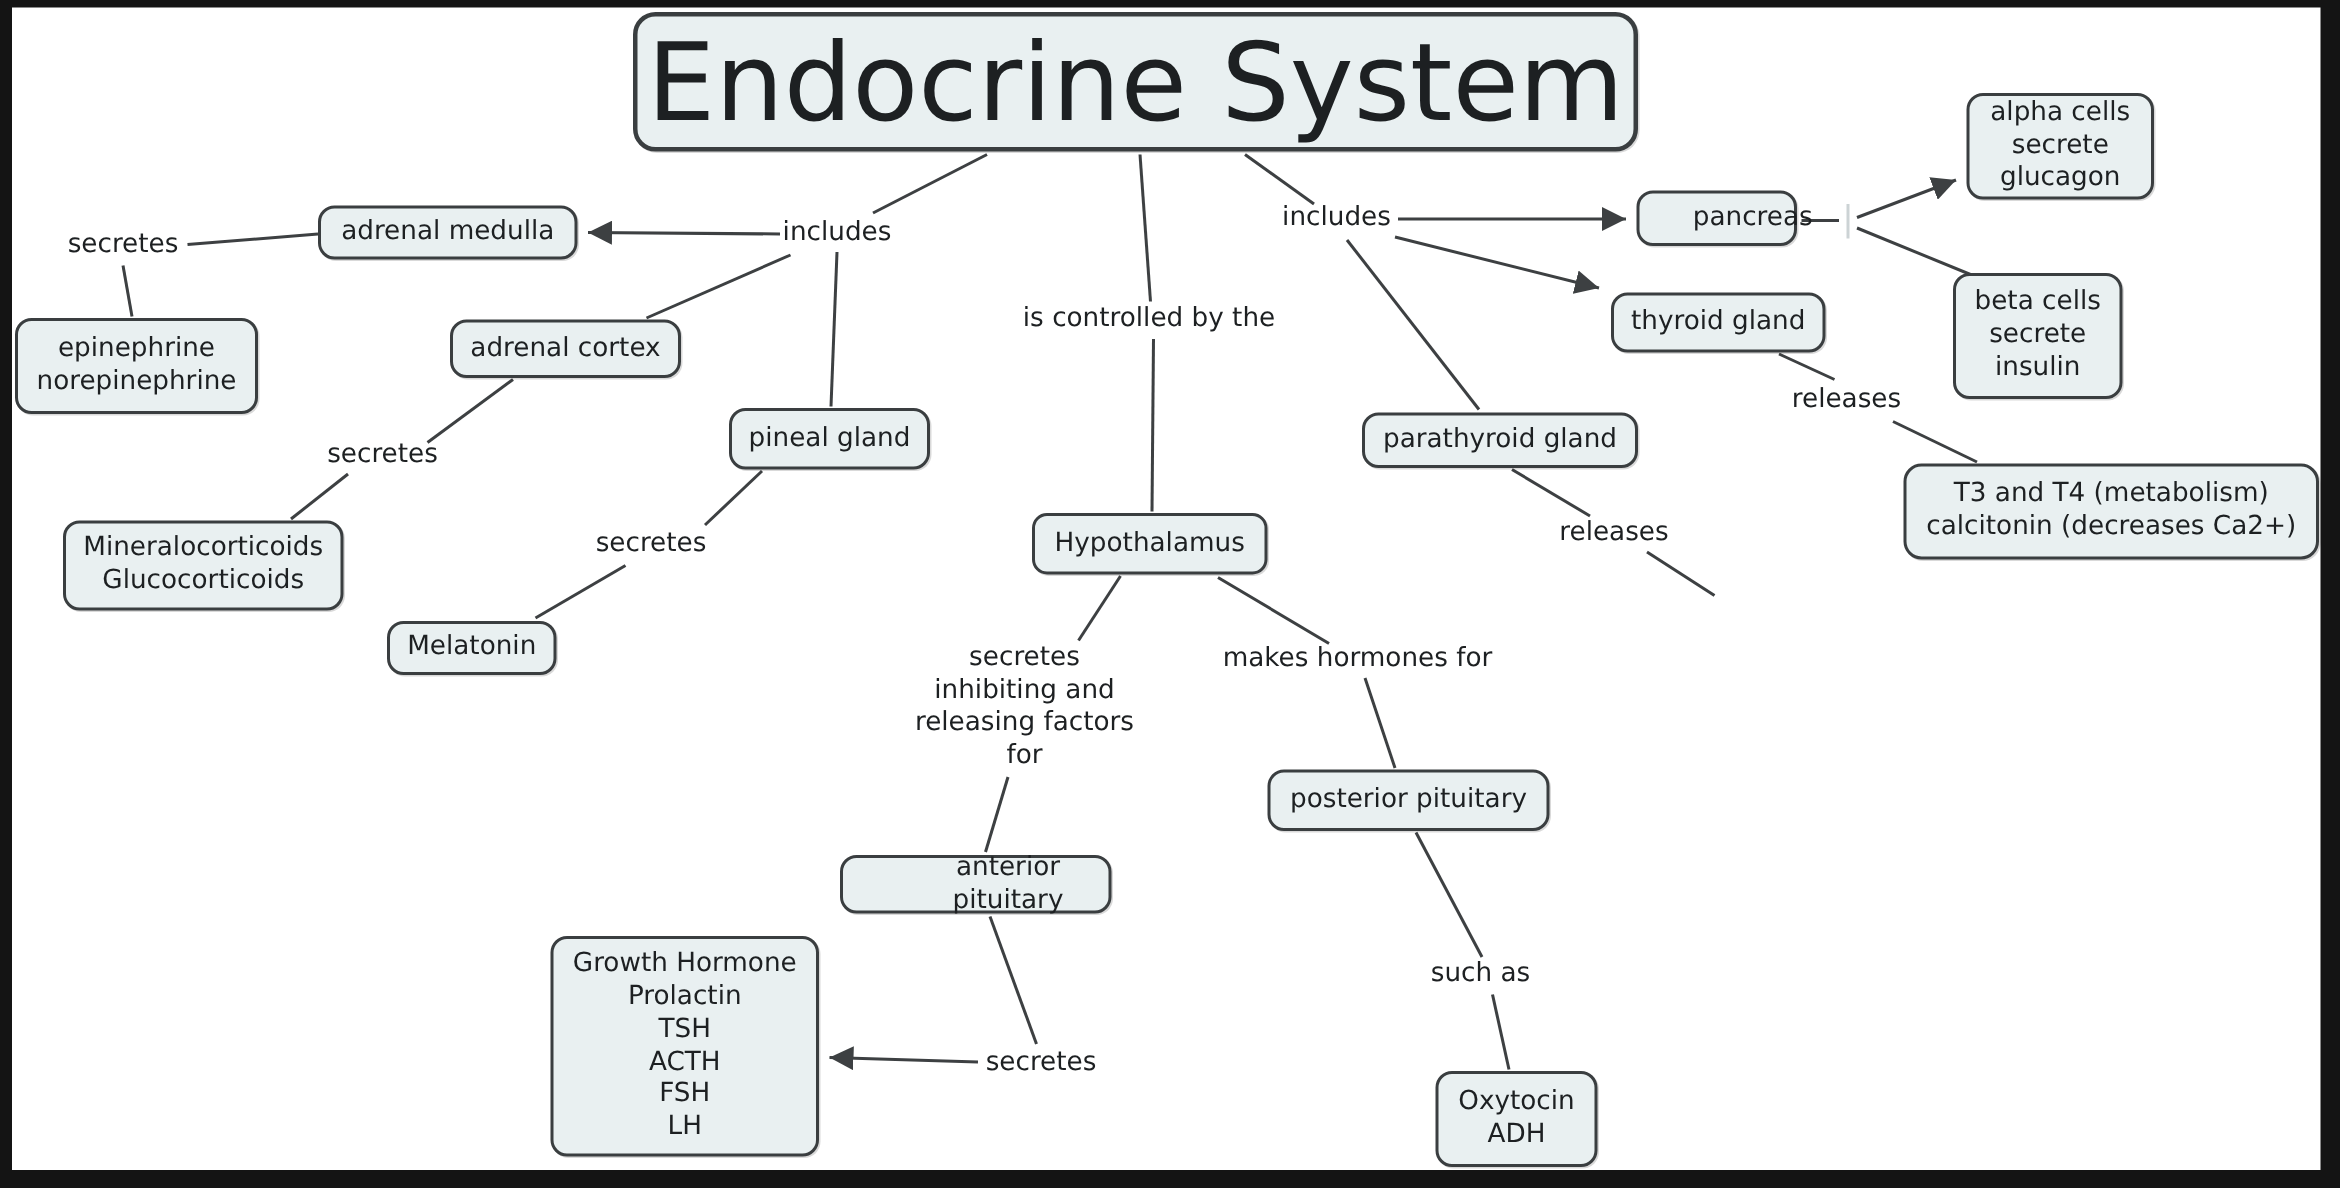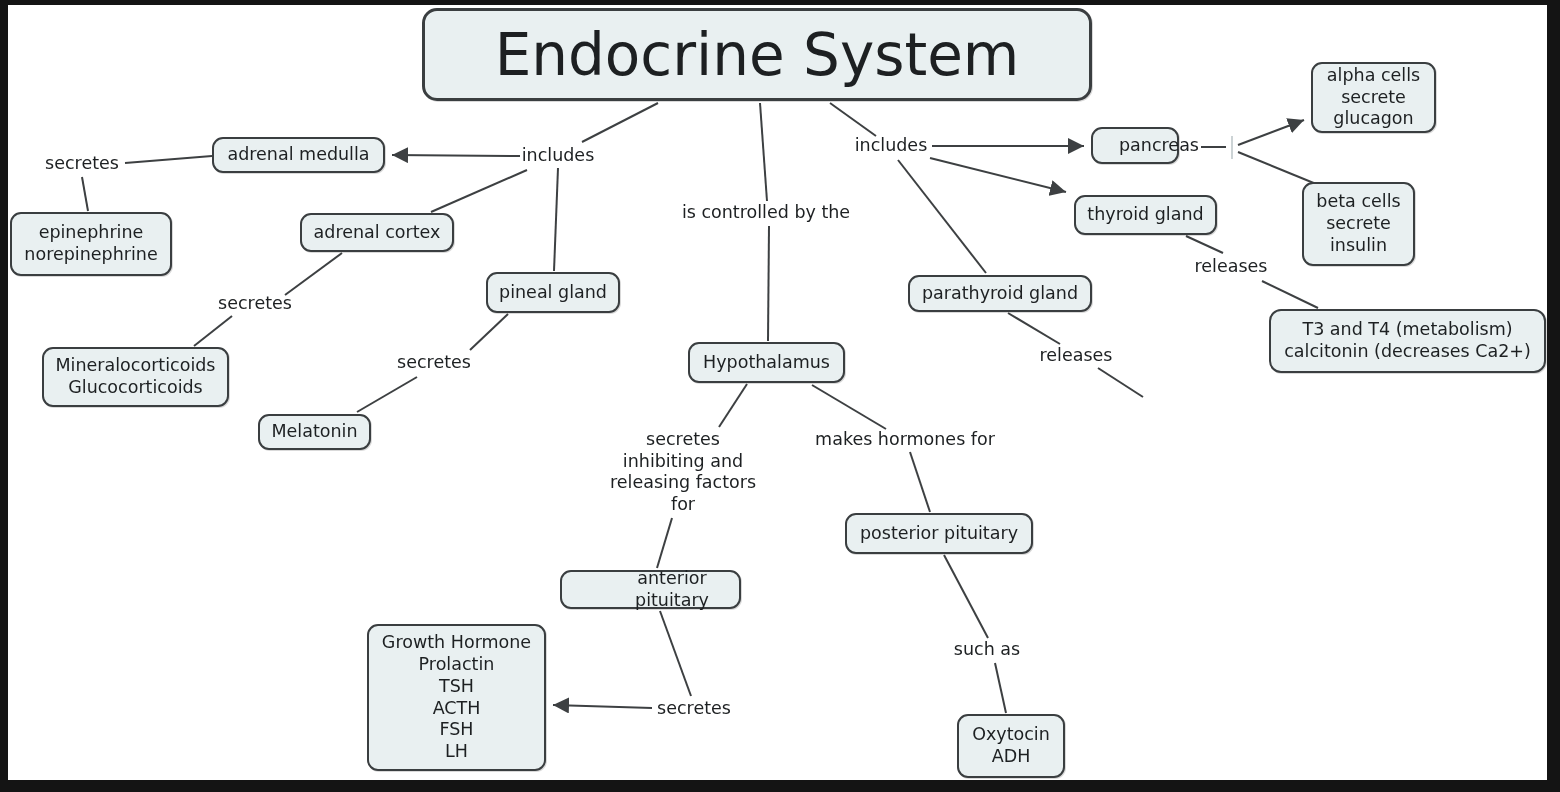--- a/index.html
+++ b/index.html
@@ -10,21 +10,21 @@
   #canvas{position:absolute;left:8px;top:5px;width:1539px;height:775px;background:#ffffff;}
   #edge-layer{position:absolute;left:0;top:0;}
   .node{
     position:absolute;box-sizing:border-box;
     display:flex;align-items:center;justify-content:center;
     text-align:center;white-space:pre-line;
     background:var(--box-fill);border:2px solid var(--box-border);
     border-radius:11px;font-size:17.5px;line-height:1.25;color:var(--ink);
     box-shadow:1px 1px 0 rgba(0,0,0,0.15);
   }
-  .node.big{border-radius:15px;border-width:3px;font-size:58px;line-height:1;letter-spacing:0px;text-align:right;}
+  .node.big{border-radius:15px;border-width:3px;font-size:72px;line-height:1;letter-spacing:0px;text-align:right;}
   .edge-label{
     position:absolute;transform:translate(-50%,-50%);
     text-align:center;white-space:pre-line;
     font-size:17.5px;line-height:1.24;color:var(--ink);
   }
 </style>
 </head>
 <body>
 
 <div id="stage" style="--box-fill: #e9f0f1; --box-border: #3a3e40; --ink: #1d2022; background: rgb(20, 20, 20);">
@@ -72,32 +72,32 @@
   </svg>
 <div class="node big" style="left: 422px; top: 8px; width: 670px; height: 93px;">Endocrine System</div>
     <div class="node" style="left: 212px; top: 137px; width: 173px; height: 36px;">adrenal medulla</div>
     <div class="node" style="left: 10px; top: 212px; width: 162px; height: 64px;">epinephrine
 norepinephrine</div>
     <div class="node" style="left: 300px; top: 213px; width: 154px; height: 39px; text-align: center;">adrenal cortex</div>
     <div class="node" style="left: 42px; top: 347px; width: 187px; height: 60px;">Mineralocorticoids
 Glucocorticoids</div>
     <div class="node" style="left: 486px; top: 272px; width: 134px; height: 41px;">pineal gland</div>
     <div class="node" style="left: 258px; top: 414px; width: 113px; height: 36px;">Melatonin</div>
-    <div class="node" style="left: 688px; top: 342px; width: 157px; height: 41px;">Hypothalamus</div>
+    <div class="node" style="left: 688px; top: 342px; width: 157px; height: 41px; border-radius: 10px;">Hypothalamus</div>
     <div class="node" style="left: 560px; top: 570px; width: 181px; height: 39px; padding-left: 43px;">anterior pituitary</div>
     <div class="node" style="left: 367px; top: 624px; width: 179px; height: 147px;">Growth Hormone
 Prolactin
 TSH
 ACTH
 FSH
 LH</div>
     <div class="node" style="left: 845px; top: 513px; width: 188px; height: 41px;">posterior pituitary</div>
     <div class="node" style="left: 957px; top: 714px; width: 108px; height: 64px;">Oxytocin
 ADH</div>
-    <div class="node" style="left: 1091px; top: 127px; width: 88px; height: 37px; padding-left: 48px;">pancreas</div>
+    <div class="node" style="left: 1091px; top: 127px; width: 107px; height: 37px; padding-left: 48px;">pancreas</div>
     <div class="node" style="left: 1074px; top: 195px; width: 143px; height: 40px;">thyroid gland</div>
     <div class="node" style="left: 908px; top: 275px; width: 184px; height: 37px;">parathyroid gland</div>
     <div class="node" style="left: 1269px; top: 309px; width: 277px; height: 64px; border-radius: 12px;">T3 and T4 (metabolism)
 calcitonin (decreases Ca2+)</div>
     <div class="node" style="left: 1311px; top: 62px; width: 125px; height: 71px;">alpha cells
 secrete
 glucagon</div>
     <div class="node" style="left: 1302px; top: 182px; width: 113px; height: 84px;">beta cells
 secrete
 insulin</div>

